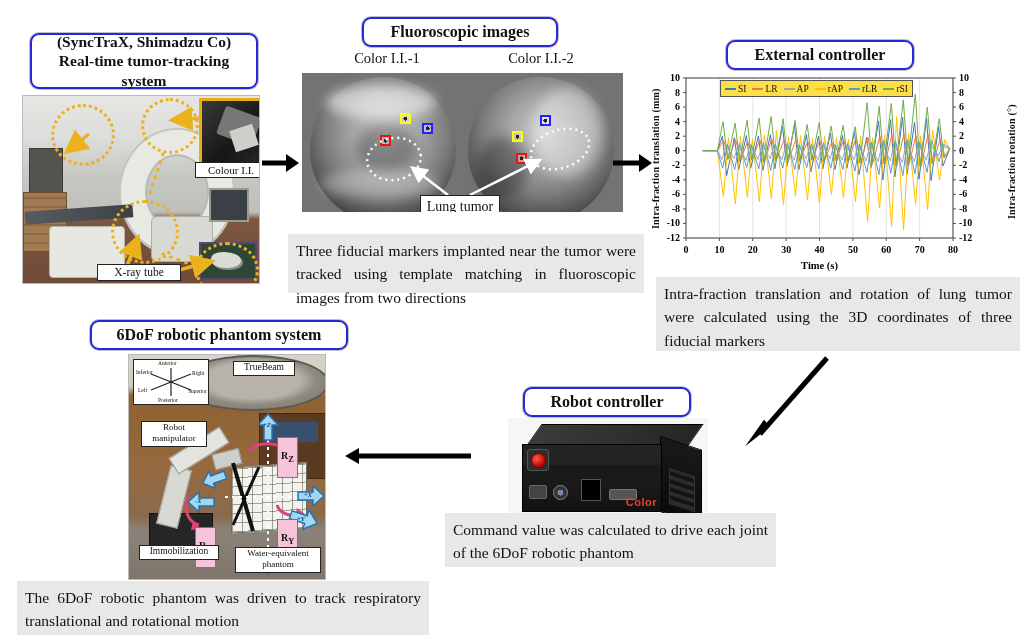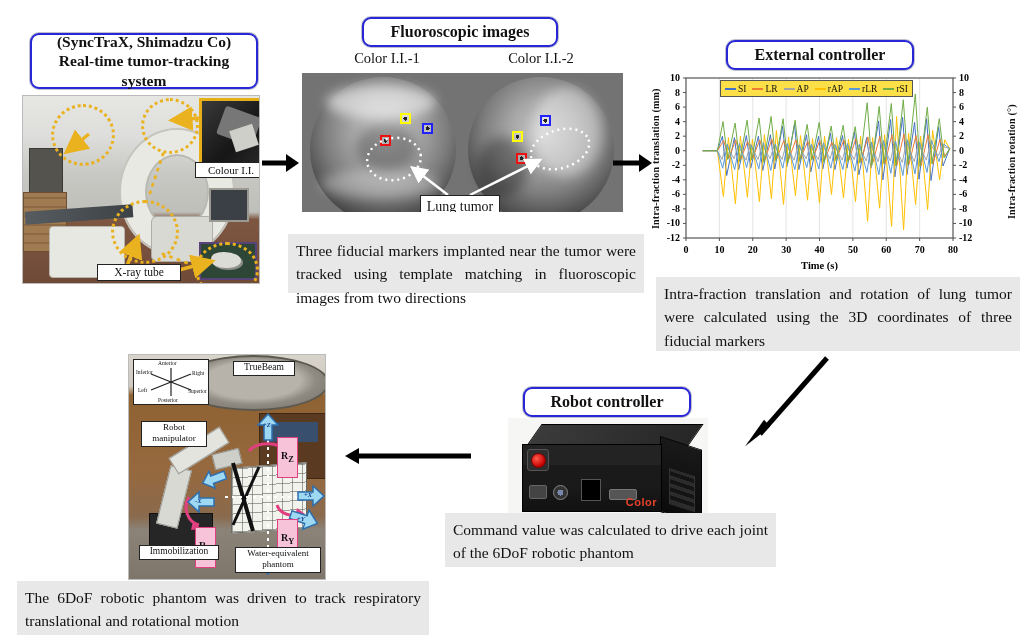--- a/index.html
+++ b/index.html
@@ -286,20 +286,23 @@
     </div>
   </div>
 
   <div class="caption" style="left:445px;top:513px;width:331px;height:54px;">Command value was calculated  to drive each joint of the 6DoF robotic phantom</div>
 
   <svg class="harrow" style="left:343px;top:446px;" width="130" height="20">
     <line x1="128" y1="10" x2="14" y2="10" stroke="#000" stroke-width="5"></line>
     <path d="M16,2 L2,10 L16,18 Z" fill="#000"></path>
   </svg>
 
+  <div class="tbox" style="left:90px;top:320px;width:258px;height:30px;font-size:16px;">
+    <span>6DoF robotic phantom system</span>
+  </div>
 
   <div id="phantom" class="abs">
 
     <div class="abs" style="left:48px;top:0px;width:148px;height:52px;border-radius:50%;background:radial-gradient(ellipse at 50% 45%,#b7b3aa 0 45%,#8f8b82 60%,#6e6a62 100%);border:2px solid #5c584f;"></div>
 
     <div class="abs" style="left:130px;top:58px;width:66px;height:64px;background:#5a3b22;border:1px solid #3e2814;">
       <div class="abs" style="left:6px;top:8px;width:52px;height:20px;background:#38506e;"></div>
     </div>
 
     <div class="abs" style="left:20px;top:158px;width:62px;height:42px;background:#262626;border:1px solid #111;"></div>

